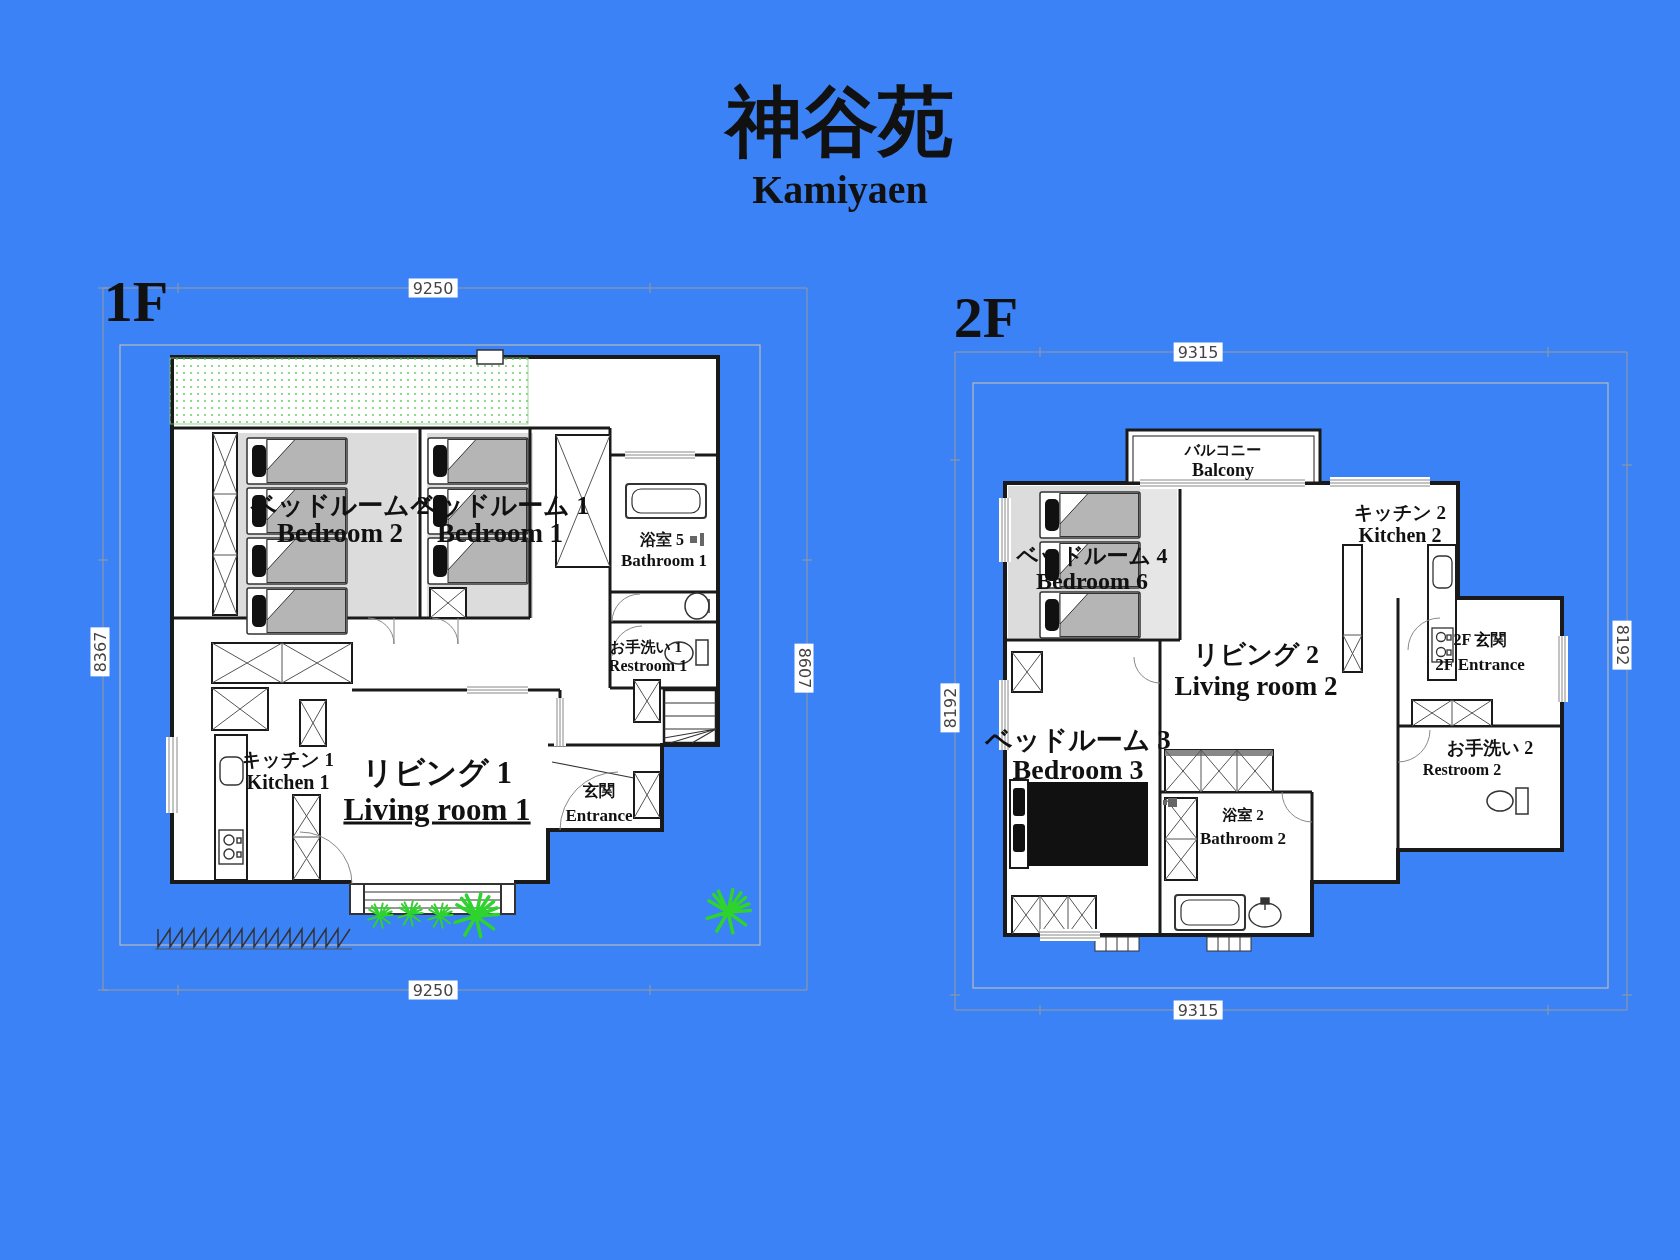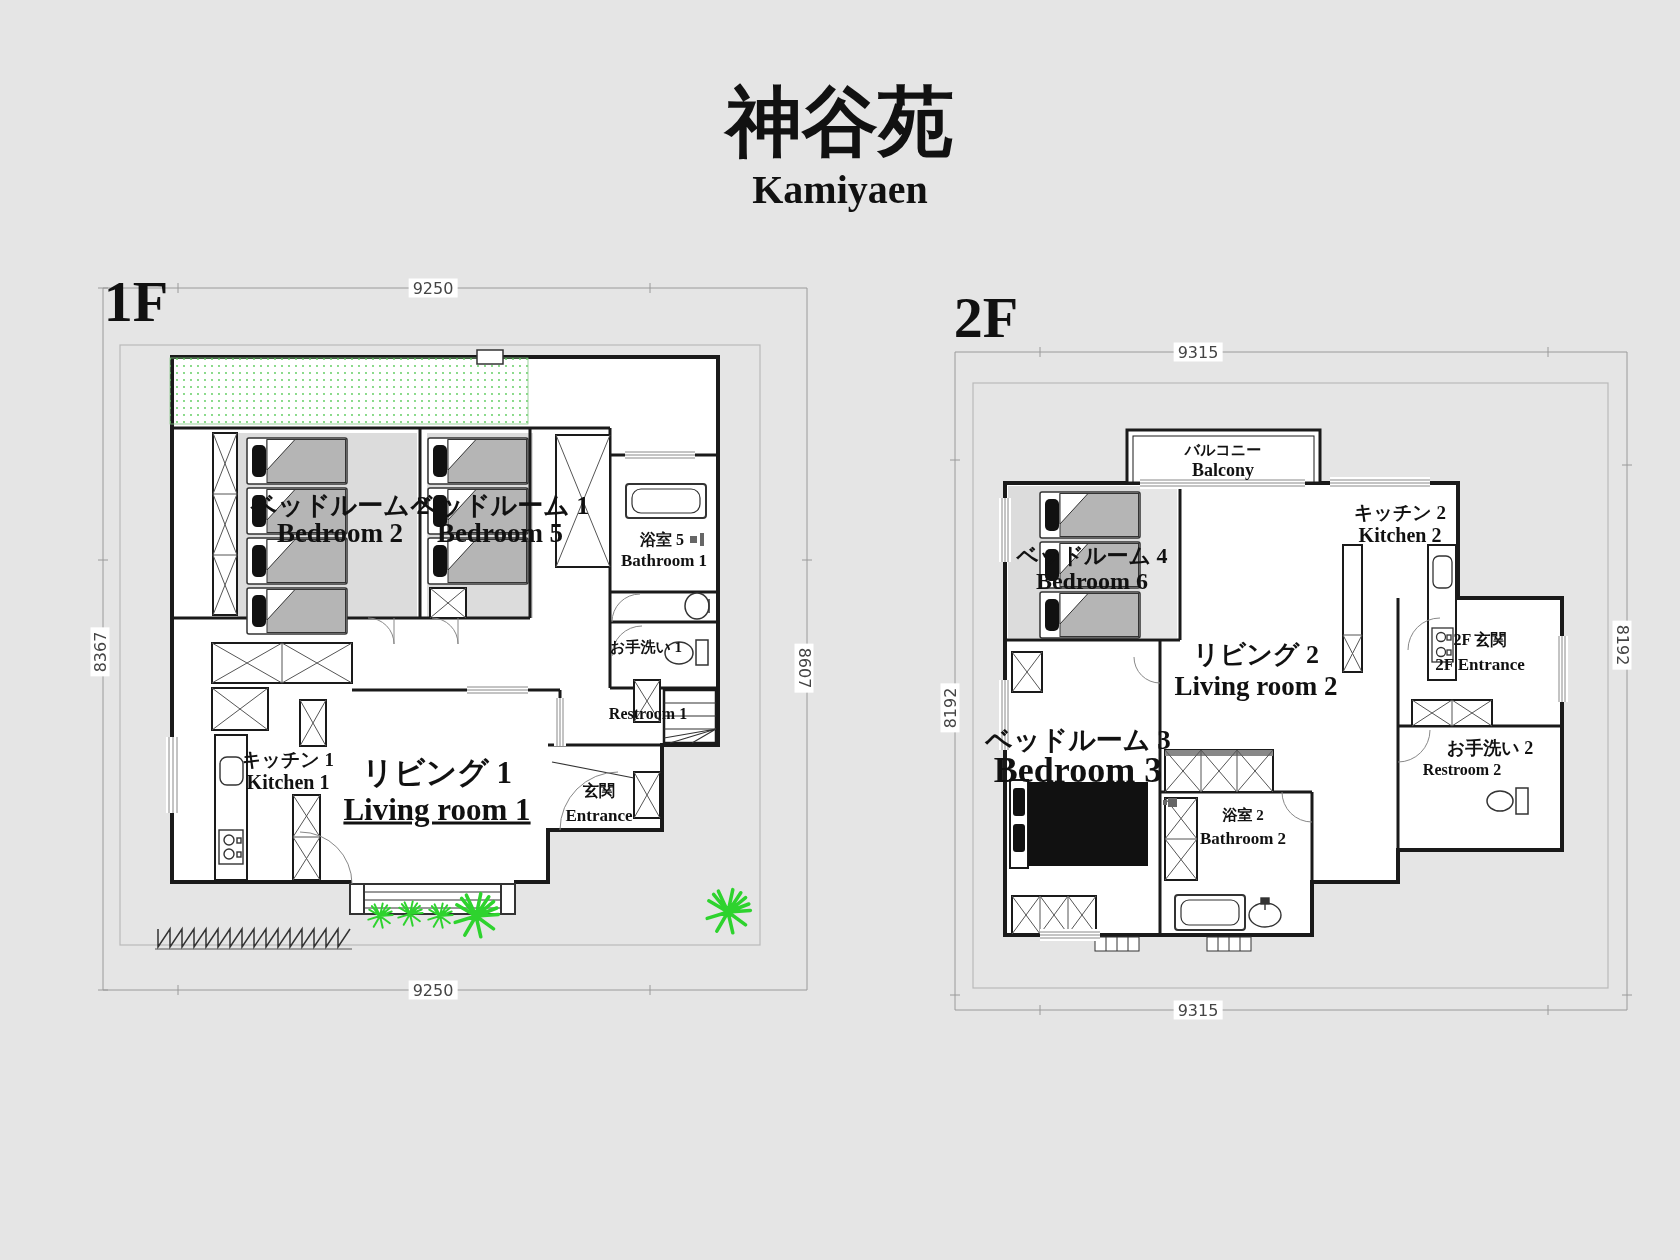--- a/index.html
+++ b/index.html
@@ -1,16 +1,16 @@
 <!DOCTYPE html>
 <html><head>
 <meta charset="utf-8">
 <style>
   html,body{margin:0;padding:0;background:#fff;}
-  #canvas{position:relative;width:1680px;height:1260px;background:#e5e5e5;overflow:hidden;
+  #canvas{position:relative;width:1680px;height:1260px;background:#3b82f6;overflow:hidden;
           font-family:"Liberation Serif","DejaVu Serif",serif;color:#111;}
   svg{position:absolute;left:0;top:0;}
   .lbl{position:absolute;transform:translate(-50%,-50%);white-space:nowrap;
        font-weight:bold;text-align:center;line-height:1;}
   .dim{position:absolute;transform:translate(-50%,-50%);white-space:nowrap;
        font-family:"DejaVu Sans","Liberation Sans",sans-serif;font-weight:normal;
        font-size:16px;color:#444;background:#fff;padding:0 4px;}
   .dim.rotL{transform:translate(-50%,-50%) rotate(-90deg);}
   .dim.rotR{transform:translate(-50%,-50%) rotate(90deg);}
   .title-ja{font-size:76px;}
@@ -286,25 +286,25 @@
 
 <div class="lbl floor-big" style="left:136px;top:302px;">1F</div>
 <div class="dim" style="left:433px;top:288px;">9250</div>
 <div class="dim" style="left:433px;top:990px;">9250</div>
 <div class="dim rotL" style="left:100px;top:652px;">8367</div>
 <div class="dim rotR" style="left:804px;top:668px;">8607</div>
 
 <div class="lbl" style="left:340px;top:506px;font-size:26px;">ベッドルーム 2</div>
 <div class="lbl" style="left:340px;top:533px;font-size:27px;">Bedroom 2</div>
 <div class="lbl" style="left:500px;top:506px;font-size:26px;">ベッドルーム 1</div>
-<div class="lbl" style="left:500px;top:533px;font-size:27px;">Bedroom 5</div>
+<div class="lbl" style="left:500px;top:533px;font-size:27px;">Bedroom 1</div>
 <div class="lbl" style="left:662px;top:540px;font-size:16px;">浴室 5</div>
 <div class="lbl" style="left:664px;top:560px;font-size:17px;">Bathroom 1</div>
 <div class="lbl" style="left:646px;top:647px;font-size:15px;">お手洗い 1</div>
-<div class="lbl" style="left:648px;top:666px;font-size:16px;margin-top:48px;">Restroom 1</div>
+<div class="lbl" style="left:648px;top:666px;font-size:16px;">Restroom 1</div>
 <div class="lbl" style="left:288px;top:759px;font-size:19px;text-align:center;">キッチン 1</div>
 <div class="lbl" style="left:288px;top:782px;font-size:20px;">Kitchen 1</div>
 <div class="lbl" style="left:437px;top:772px;font-size:31px;">リビング 1</div>
 <div class="lbl" style="left:437px;top:809px;font-size:31px;text-decoration:underline;">Living room 1</div>
 <div class="lbl" style="left:599px;top:791px;font-size:16px;">玄関</div>
 <div class="lbl" style="left:599px;top:815px;font-size:17px;">Entrance</div>
 
 <div class="lbl floor-big" style="left:986px;top:318px;">2F</div>
 <div class="dim" style="left:1198px;top:352px;">9315</div>
 <div class="dim" style="left:1198px;top:1010px;">9315</div>
@@ -313,21 +313,21 @@
 
 <div class="lbl" style="left:1223px;top:450px;font-size:15px;">バルコニー</div>
 <div class="lbl" style="left:1223px;top:470px;font-size:18px;">Balcony</div>
 <div class="lbl" style="left:1092px;top:556px;font-size:22px;">ベッドルーム 4</div>
 <div class="lbl" style="left:1092px;top:581px;font-size:24px;">Bedroom 6</div>
 <div class="lbl" style="left:1400px;top:512px;font-size:19px;">キッチン 2</div>
 <div class="lbl" style="left:1400px;top:535px;font-size:20px;">Kitchen 2</div>
 <div class="lbl" style="left:1256px;top:655px;font-size:26px;">リビング 2</div>
 <div class="lbl" style="left:1256px;top:686px;font-size:27px;">Living room 2</div>
 <div class="lbl" style="left:1078px;top:740px;font-size:27px;">ベッドルーム 3</div>
-<div class="lbl" style="left:1078px;top:770px;font-size:36px;">Bedroom 3</div>
+<div class="lbl" style="left:1078px;top:770px;font-size:28px;">Bedroom 3</div>
 <div class="lbl" style="left:1480px;top:640px;font-size:16px;">2F 玄関</div>
 <div class="lbl" style="left:1480px;top:664px;font-size:17px;">2F Entrance</div>
 <div class="lbl" style="left:1462px;top:748px;font-size:18px;margin-left:28px;">お手洗い 2</div>
 <div class="lbl" style="left:1462px;top:770px;font-size:16px;">Restroom 2</div>
 <div class="lbl" style="left:1243px;top:815px;font-size:15px;">浴室 2</div>
 <div class="lbl" style="left:1243px;top:838px;font-size:17px;">Bathroom 2</div>
 
 </div>
 
 </body></html>

